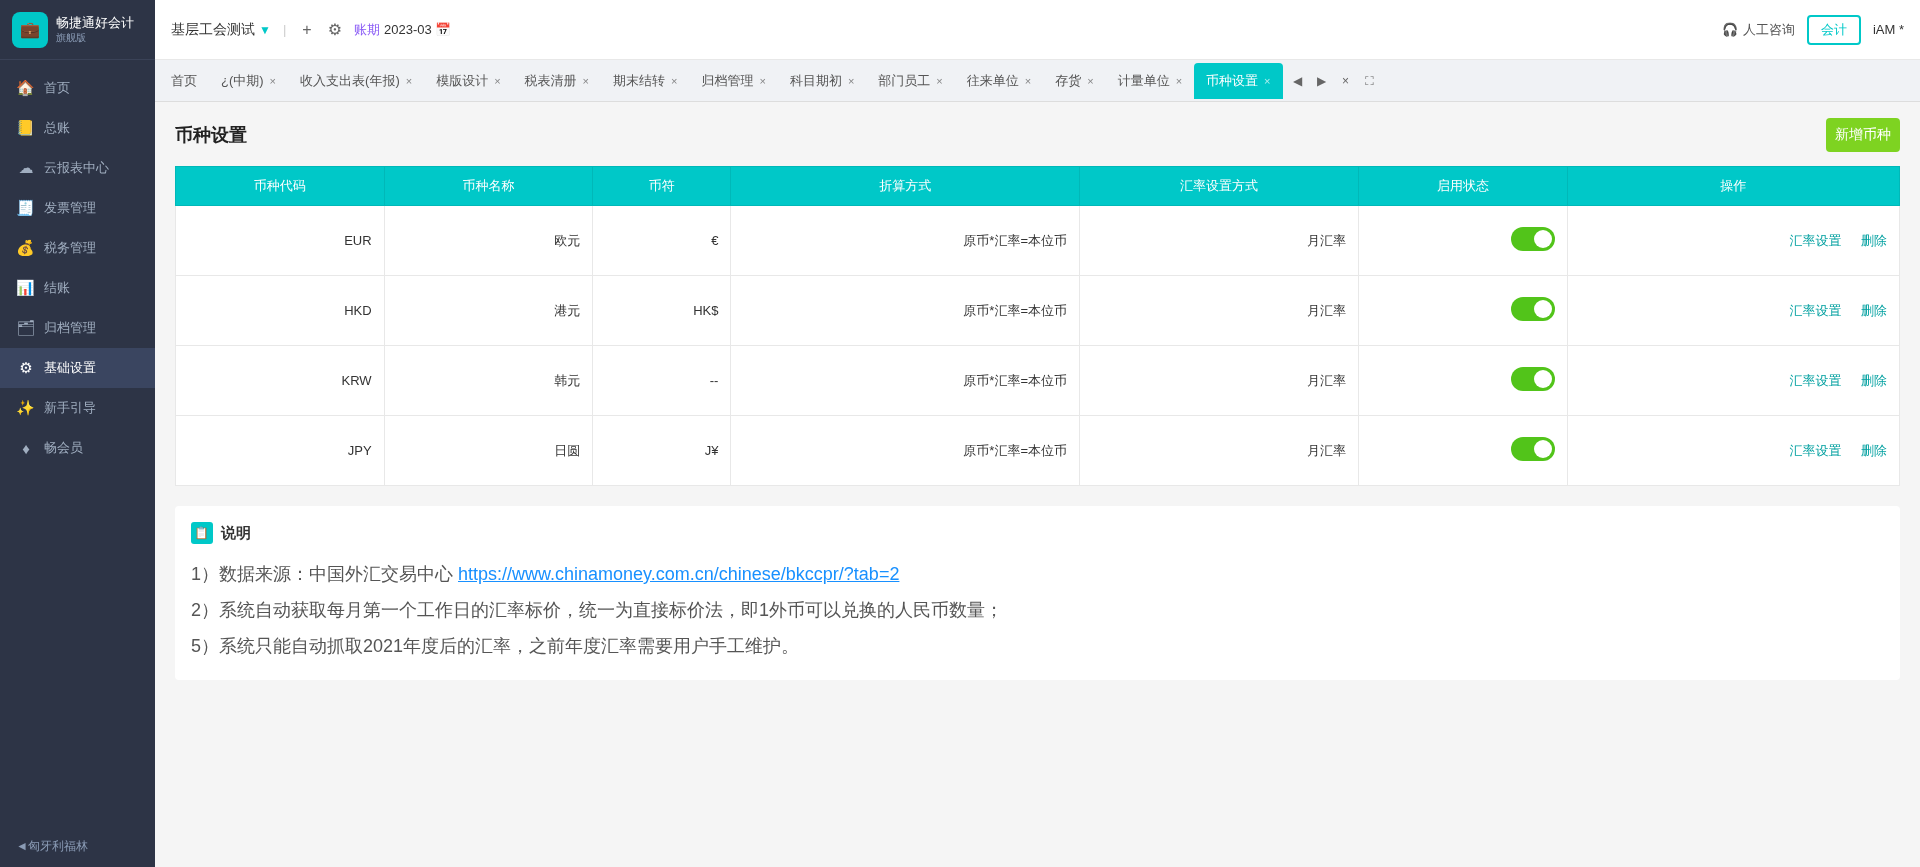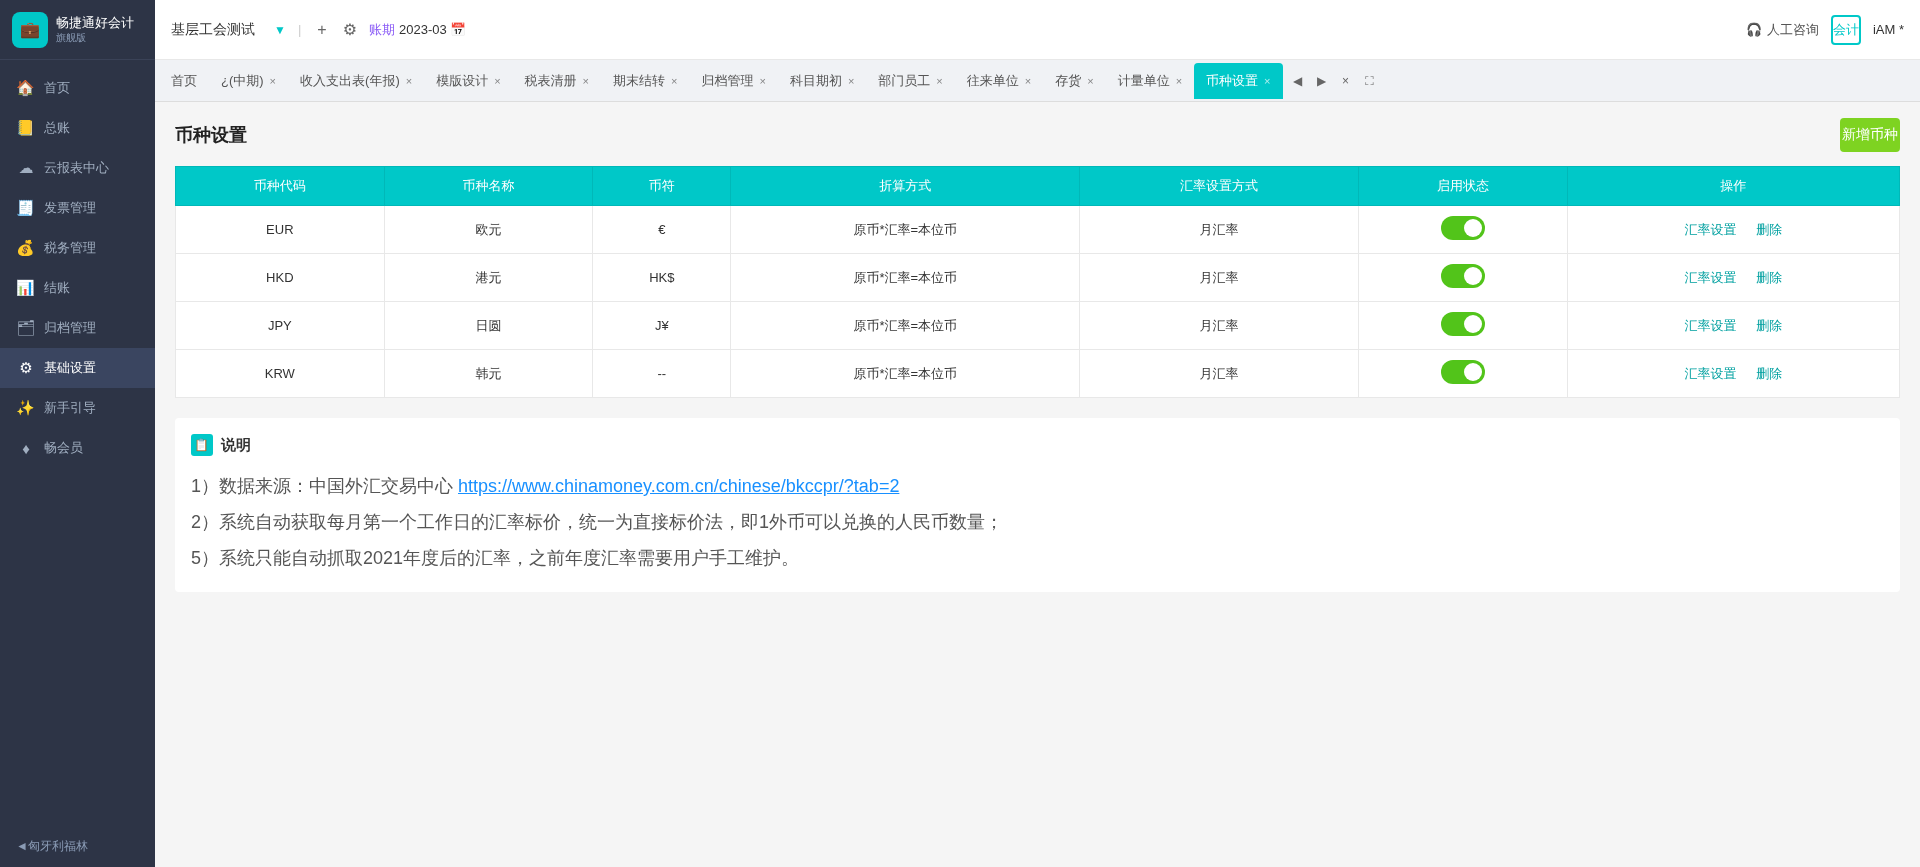--- a/index.html
+++ b/index.html
@@ -78,21 +78,21 @@
       background: #fff;
       border-bottom: 1px solid #e8e8e8;
       display: flex;
       align-items: center;
       padding: 0 16px;
       gap: 8px;
     }
     .topbar-org {
       display: flex;
       align-items: center;
-      gap: 19px;
+      gap: 4px;
       color: #333;
       font-size: 14px;
       cursor: pointer;
     }
     .topbar-org .dropdown-icon { color: #00c8c8; font-size: 12px; }
     .topbar-sep { color: #ccc; margin: 0 4px; }
     .topbar-add { color: #666; cursor: pointer; font-size: 16px; padding: 0 4px; }
     .topbar-settings { color: #666; cursor: pointer; font-size: 16px; padding: 0 4px; }
     .topbar-period { display: flex; align-items: center; gap: 4px; color: #333; font-size: 13px; }
     .topbar-period .period-label { color: #8b5cf6; }
@@ -104,21 +104,21 @@
       align-items: center;
       gap: 4px;
       color: #555;
       font-size: 13px;
       cursor: pointer;
     }
     .topbar-account-btn {
       border: 2px solid #00c8c8;
       color: #00c8c8;
       background: white;
-      padding: 4px 0;
+      padding: 4px 12px;
       border-radius: 4px;
       font-size: 13px;
       cursor: pointer;
     }
     .topbar-user {
       color: #333;
       font-size: 13px;
     }
 
     
@@ -179,43 +179,43 @@
     }
     .page-title {
       font-size: 18px;
       font-weight: bold;
       color: #222;
     }
     .btn-new {
       background: #7ed321;
       color: white;
       border: none;
-      padding: 8px 2px;
+      padding: 8px 9px;
       border-radius: 4px;
       font-size: 14px;
       cursor: pointer;
     }
 
     
     .data-table { width: 100%; border-collapse: collapse; background: white; margin-top: 12px; }
     .data-table thead tr { background: #00c8c8; }
     .data-table thead th {
       color: white;
       padding: 10px 12px;
       font-size: 13px;
       font-weight: normal;
       text-align: center;
       border: 1px solid #00b8b8;
     }
     .data-table tbody tr { border-bottom: 1px solid #e8e8e8; }
     .data-table tbody td {
-      padding: 10px 12px;
+      padding: 21px 12px;
       font-size: 13px;
       color: #333;
-      text-align: center;
+      text-align: right;
       border: 1px solid #e8e8e8;
     }
     .action-link { color: #00a0a0; cursor: pointer; text-decoration: none; }
     .action-delete { color: #00a0a0; cursor: pointer; margin-left: 16px; }
 
     
     .toggle {
       display: inline-flex;
       width: 44px;
       height: 24px;
@@ -445,37 +445,37 @@
       <td>月汇率</td>
       <td>
         <div class="toggle"></div>
       </td>
       <td>
         <a class="action-link">汇率设置</a>
         <a class="action-delete">删除</a>
       </td>
     </tr>
           <tr>
+      <td>KRW</td>
+      <td>韩元</td>
+      <td>--</td>
+      <td>原币*汇率=本位币</td>
+      <td>月汇率</td>
+      <td>
+        <div class="toggle"></div>
+      </td>
+      <td>
+        <a class="action-link">汇率设置</a>
+        <a class="action-delete">删除</a>
+      </td>
+    </tr>
+          <tr>
       <td>JPY</td>
       <td>日圆</td>
       <td>J¥</td>
-      <td>原币*汇率=本位币</td>
-      <td>月汇率</td>
-      <td>
-        <div class="toggle"></div>
-      </td>
-      <td>
-        <a class="action-link">汇率设置</a>
-        <a class="action-delete">删除</a>
-      </td>
-    </tr>
-          <tr>
-      <td>KRW</td>
-      <td>韩元</td>
-      <td>--</td>
       <td>原币*汇率=本位币</td>
       <td>月汇率</td>
       <td>
         <div class="toggle"></div>
       </td>
       <td>
         <a class="action-link">汇率设置</a>
         <a class="action-delete">删除</a>
       </td>
     </tr>

